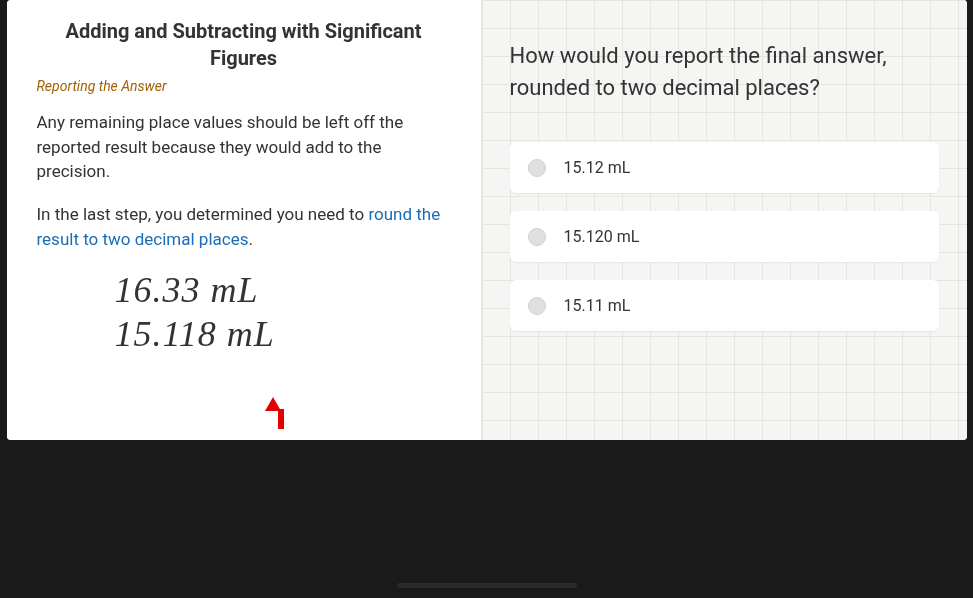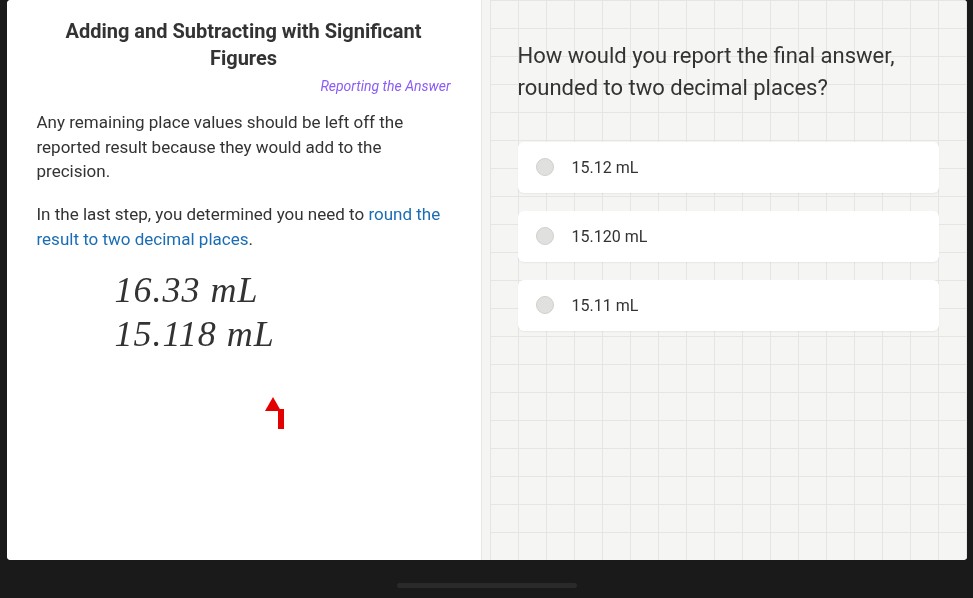--- a/index.html
+++ b/index.html
@@ -7,28 +7,27 @@
     font-family: -apple-system, BlinkMacSystemFont, "Segoe UI", Roboto, Helvetica, Arial, sans-serif;
     background: #1a1a1a;
     width: 973px;
     height: 598px;
     overflow: hidden;
     position: relative;
   }
   .screen {
     background: #f5f5f3;
     width: 960px;
-    height: 560px;
+    height: 440px;
     margin: 0 auto;
     border-radius: 4px;
     display: flex;
     padding: 0;
     position: relative;
     overflow: hidden;
-    gap: 8px;
   }
   .left-panel {
     flex: 0 0 475px;
     background: #ffffff;
     padding: 18px 30px 20px 30px;
     position: relative;
     border-right: 1px solid #e8e8e6;
   }
   .right-panel {
     flex: 1;
@@ -43,22 +42,22 @@
     font-weight: 700;
     font-size: 20px;
     color: #333;
     text-align: center;
     line-height: 1.35;
     margin-bottom: 6px;
   }
   .subtitle {
     font-style: italic;
     font-size: 14px;
-    color: #8b5cf6;
-    text-align: right;
+    color: #a16207;
+    text-align: left;
     margin-bottom: 16px;
   }
   .body-text {
     font-size: 17px;
     color: #333;
     line-height: 1.45;
     margin-bottom: 18px;
   }
   .link-text { color: #1a6db5; }
   .math-block {
@@ -121,21 +120,21 @@
     line-height: 1.45;
     margin-bottom: 38px;
     font-weight: 400;
   }
   .option {
     background: #ffffff;
     border-radius: 6px;
     padding: 16px 18px;
     margin-bottom: 18px;
     display: flex;
-    align-items: center;
+    align-items: flex-end;
     box-shadow: 0 1px 2px rgba(0,0,0,0.06);
     cursor: pointer;
   }
   .radio {
     width: 18px;
     height: 18px;
     border-radius: 50%;
     background: #e0e0de;
     border: 1px solid #d0d0ce;
     margin-right: 18px;

